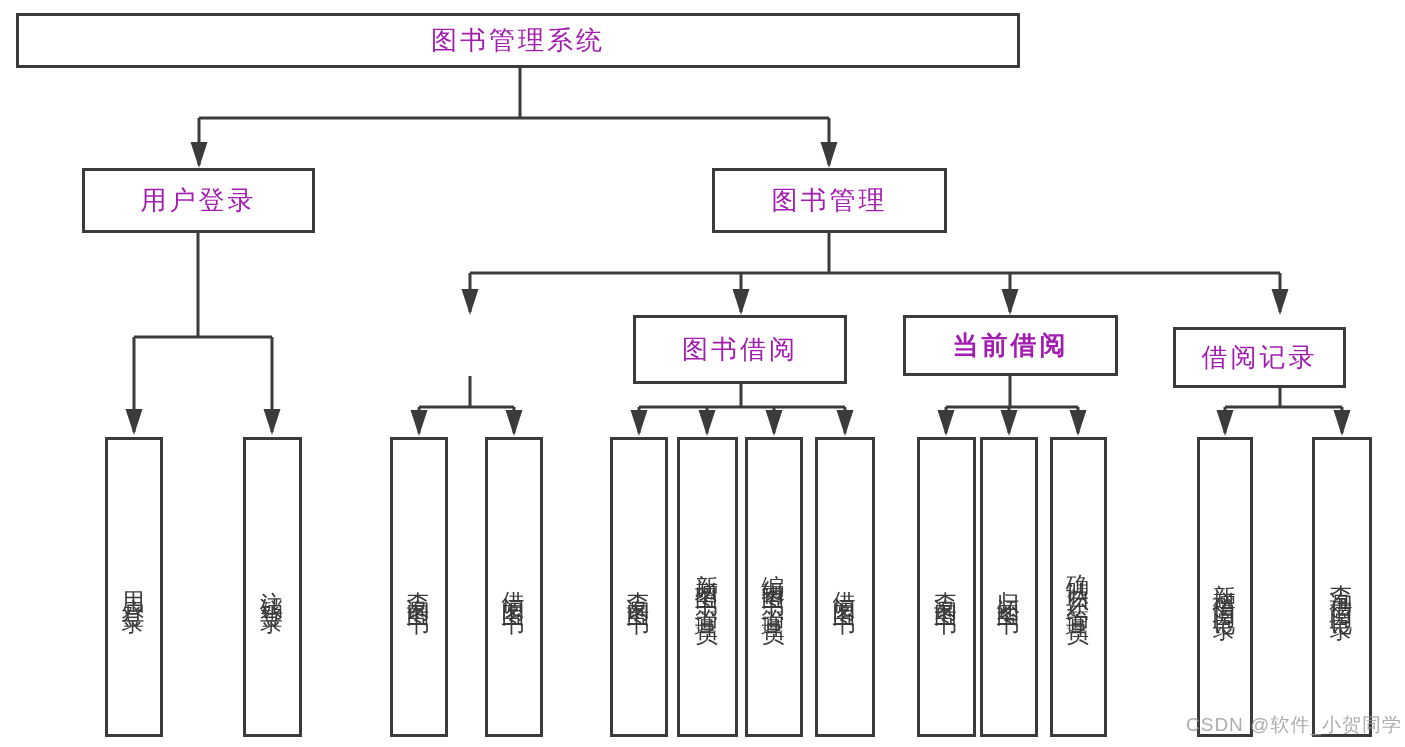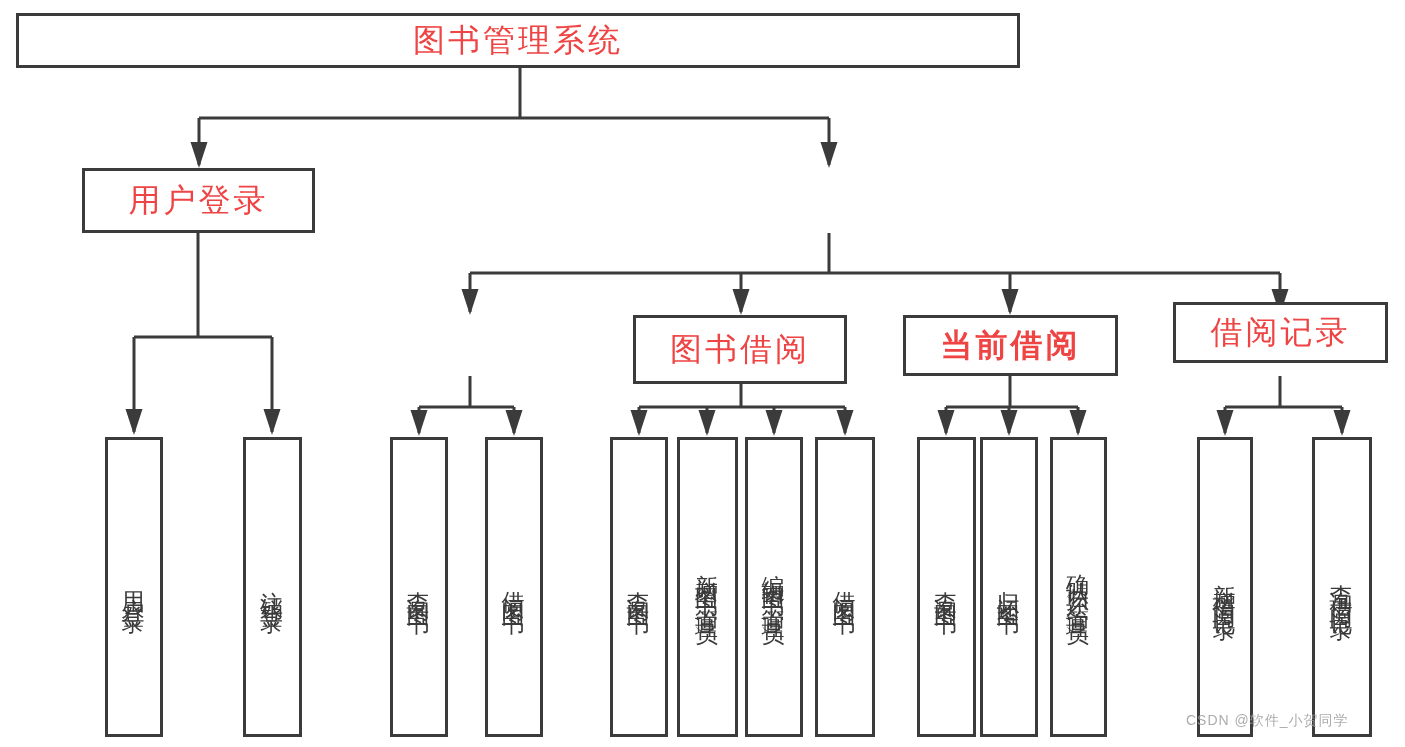--- a/index.html
+++ b/index.html
@@ -18,23 +18,23 @@
     width: 1405px; height: 747px;
   }
   .node {
     position: absolute;
     background: #ffffff;
     border: 3px solid #3b3b3b;
     box-sizing: border-box;
     display: flex;
     align-items: center;
     justify-content: center;
-    font-size: 32px;
+    font-size: 26px;
     letter-spacing: 3px;
-    color: #ef4444;
+    color: #a21caf;
     white-space: nowrap;
   }
   .vnode {
     position: absolute;
     background: #ffffff;
     border: 3px solid #3b3b3b;
     box-sizing: border-box;
     display: flex;
     align-items: center;
     justify-content: center;
@@ -43,21 +43,21 @@
     font-size: 23px;
     letter-spacing: 7px;
     color: #3a3a3a;
     top: 437px;
     height: 300px;
   }
   .watermark {
     position: absolute;
     left: 1186px;
     top: 712px;
-    font-size: 14px;
+    font-size: 19px;
     letter-spacing: 1px;
     color: rgba(158, 158, 158, 0.85);
     white-space: nowrap;
     z-index: 5;
   }
 </style>
 </head>
 <body>
 
 <div class="stage">
@@ -98,24 +98,25 @@
       <polygon points="1000.5,410 1017.5,410 1009,436"></polygon>
       <polygon points="1069.5,410 1086.5,410 1078,436"></polygon>
       <polygon points="1216.5,410 1233.5,410 1225,436"></polygon>
       <polygon points="1333.5,410 1350.5,410 1342,436"></polygon>
     </g>
   </svg>
 
   <div class="node" style="left:16px; top:13px; width:1004px; height:55px;">图书管理系统</div>
 
   <div class="node" style="left:82px; top:168px; width:233px; height:65px;">用户登录</div>
+  <div class="node" style="left:712px; top:168px; width:235px; height:65px;">图书管理</div>
 
   <div class="node" style="left:633px; top:315px; width:214px; height:69px;">图书借阅</div>
   <div class="node" style="left:903px; top:315px; width:215px; height:61px;font-weight:bold;">当前借阅</div>
-  <div class="node" style="left:1173px; top:302px; width:215px; height:61px;">借阅记录</div>
+  <div class="node" style="left:1173px; top:327px; width:173px; height:61px;">借阅记录</div>
 
   <div class="vnode" style="left:105px; width:58px;">用户登录</div>
   <div class="vnode" style="left:243px; width:59px;">注销登录</div>
 
   <div class="vnode" style="left:390px; width:58px;">查询图书</div>
   <div class="vnode" style="left:485px; width:58px;">借阅图书</div>
 
   <div class="vnode" style="left:610px; width:58px;">查询图书</div>
   <div class="vnode" style="left:677px; width:61px;">新增图书（管理员）</div>
   <div class="vnode" style="left:745px; width:58px;">编辑图书（管理员）</div>

